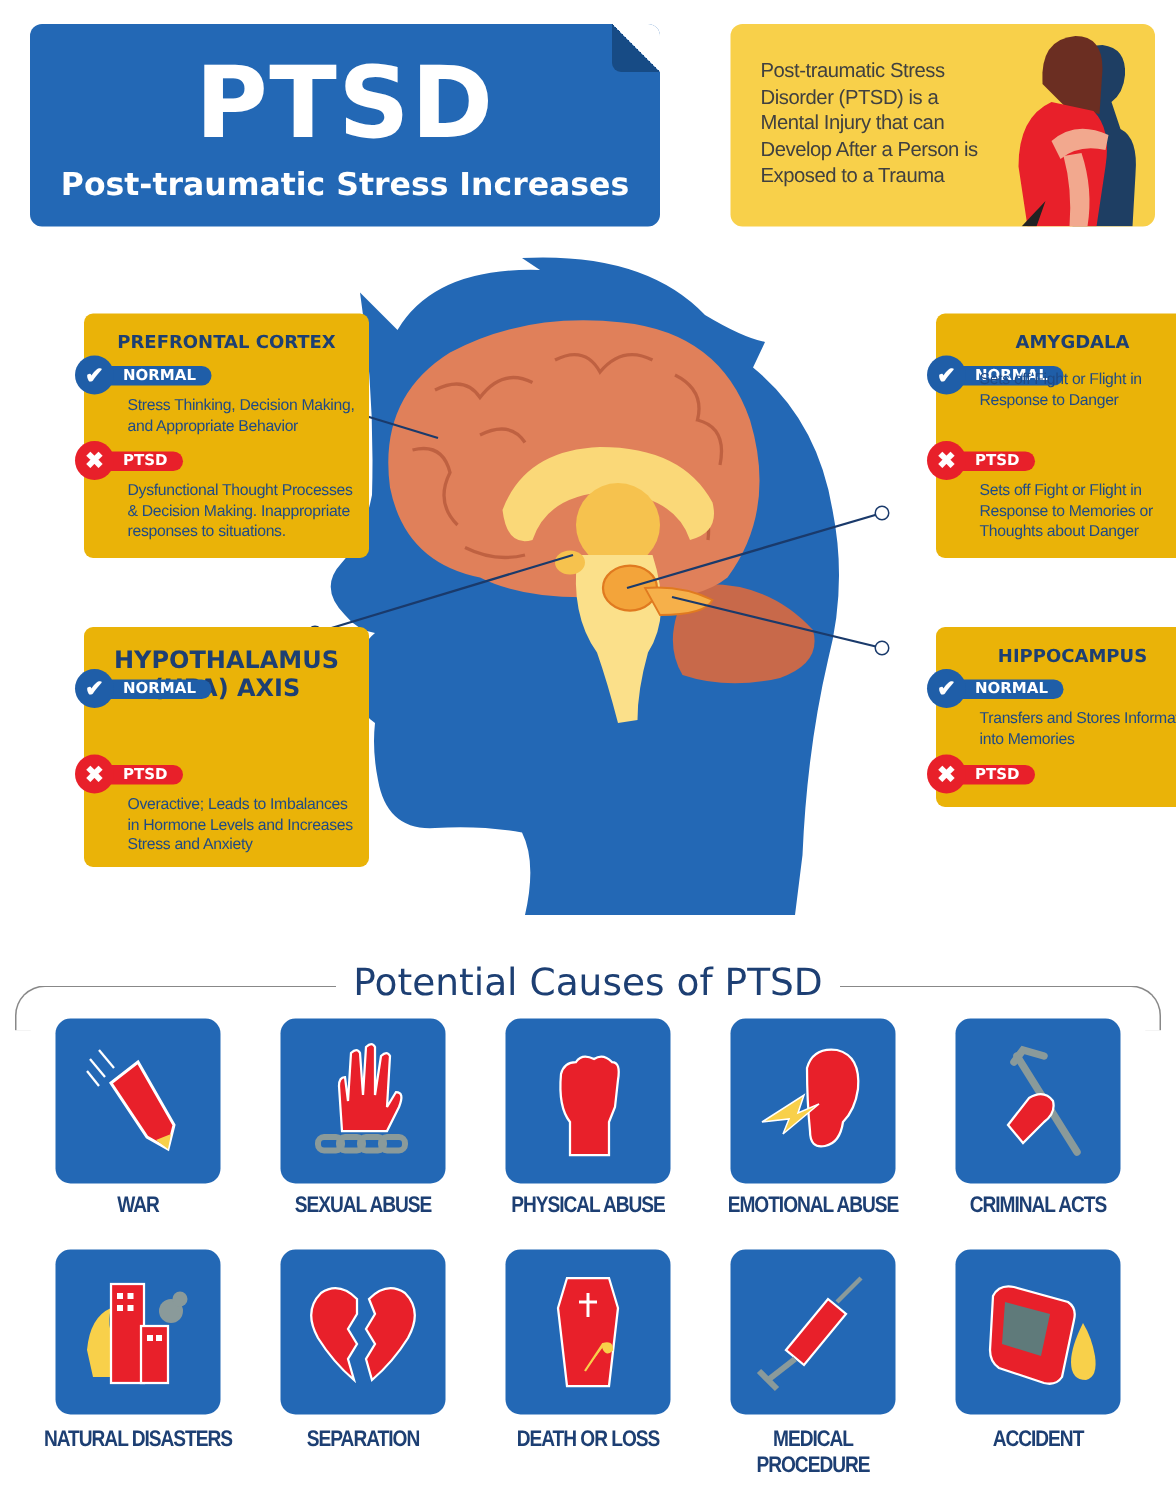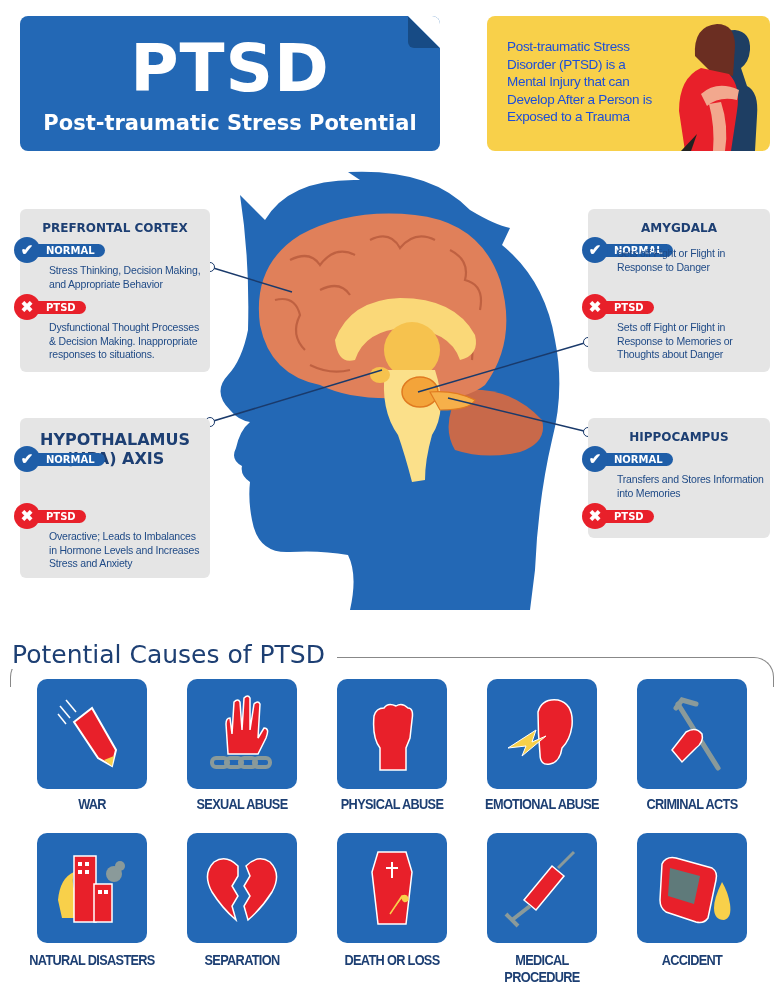--- a/index.html
+++ b/index.html
@@ -30,30 +30,30 @@
   }
 
   
   .definition {
     position: absolute; left: 487px; top: 16px; width: 283px; height: 135px;
     background: #f8d04a; border-radius: 8px; overflow: hidden;
   }
   .definition-text {
     position: absolute; left: 20px; top: 22px; width: 150px;
     font-family: "Liberation Sans", sans-serif; font-size: 13.5px; line-height: 17.5px;
-    color: #1d4ed8; font-stretch: condensed; letter-spacing: -0.3px;
+    color: #404040; font-stretch: condensed; letter-spacing: -0.3px;
   }
   .definition svg { position: absolute; right: 0; top: 0; }
 
   
   .head-svg { position: absolute; left: 200px; top: 170px; }
 
   
   .card {
-    position: absolute; background: #e5e5e5; border-radius: 6px;
+    position: absolute; background: #eab308; border-radius: 6px; margin-left: 36px;
   }
   .card-title {
     position: absolute; left: 0; right: 0; top: 12px; text-align: center;
     font-family: "DejaVu Sans", sans-serif; font-weight: bold; font-size: 12px; color: #1d3f73;
   }
   .badge {
     position: absolute; left: -6px; height: 24px; display: flex; align-items: center;
   }
   .badge .circle {
     width: 26px; height: 26px; border-radius: 50%; display: flex; align-items: center; justify-content: center;
@@ -72,21 +72,21 @@
     letter-spacing: -0.2px;
   }
 
   .connector-dot {
     position: absolute; width: 10px; height: 10px; border-radius: 50%;
     background: #fff; border: 1.5px solid #1a3a6b;
   }
 
   
   .causes-title {
-    position: absolute; left: 0; right: 0; top: 640px; text-align: left;
+    position: absolute; left: 0; right: 0; top: 640px; text-align: center;
     font-family: "DejaVu Sans", sans-serif; font-size: 25px; color: #1d3f73;
   }
   .causes-title span { background: #fff; padding: 0 12px; position: relative; z-index: 2; }
   .causes-bracket {
     position: absolute; left: 10px; top: 657px; width: 764px; height: 30px;
     border: 1.5px solid #888; border-bottom: none; border-radius: 20px 20px 0 0;
   }
   .cause {
     position: absolute; width: 110px; height: 110px; background: #2368b5; border-radius: 10px;
     display: flex; align-items: center; justify-content: center;
@@ -97,21 +97,21 @@
     letter-spacing: -0.8px; transform: scaleX(0.85);
   }
 </style>
 </head>
 <body>
 
 <div class="title-banner">
   <div class="fold"></div>
   <div class="fold-shadow"></div>
   <div class="title-main">PTSD</div>
-  <div class="title-sub">Post-traumatic Stress Potential</div>
+  <div class="title-sub">Post-traumatic Stress Increases</div>
 </div>
 
 <div class="definition">
   <div class="definition-text">Post-traumatic Stress Disorder (PTSD) is a Mental Injury that can Develop After a Person is Exposed to a Trauma</div>
   <svg width="115" height="135" viewBox="0 0 115 135">
 
     <path d="M60 30 Q62 14 80 14 Q96 16 95 34 Q94 46 86 52 L92 70 Q104 76 102 100 L100 135 L60 135 Z" fill="#1e3e63"></path>
 
     <path d="M40 40 Q38 10 62 8 Q80 8 80 30 L78 60 L56 56 Z" fill="#6b2e22"></path>
 

